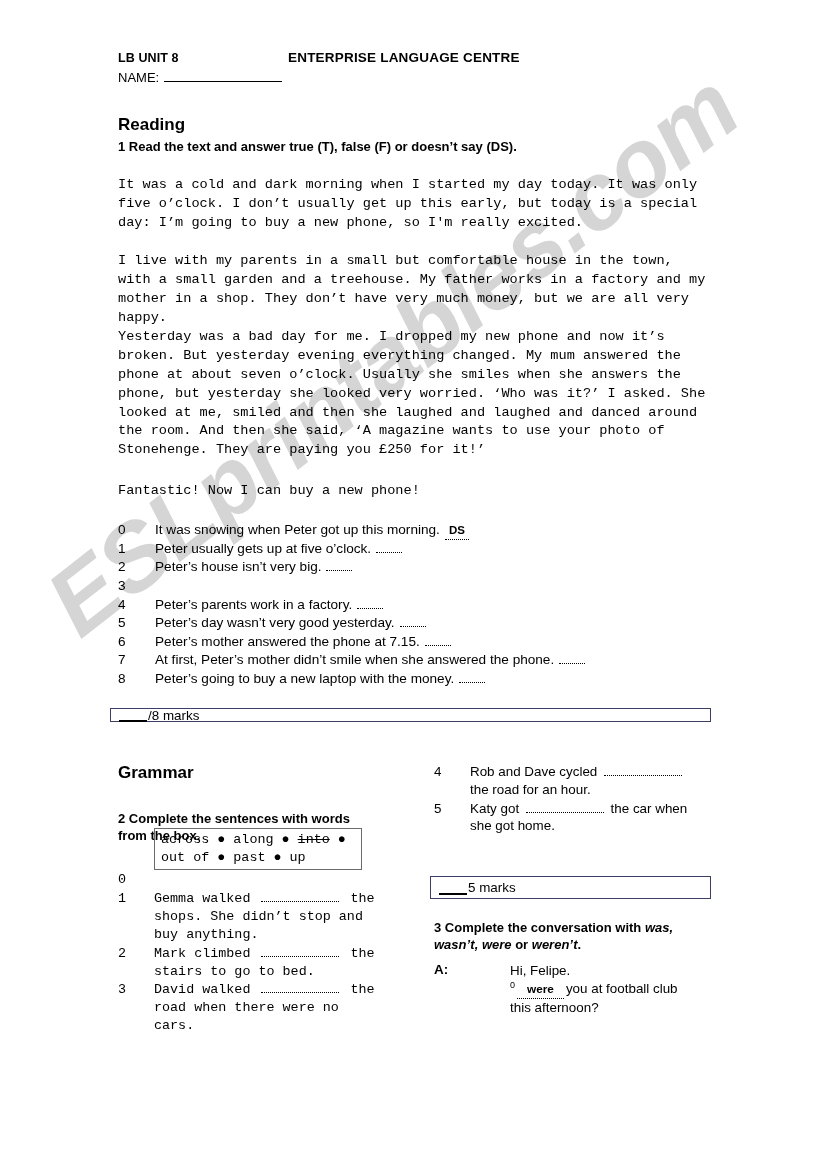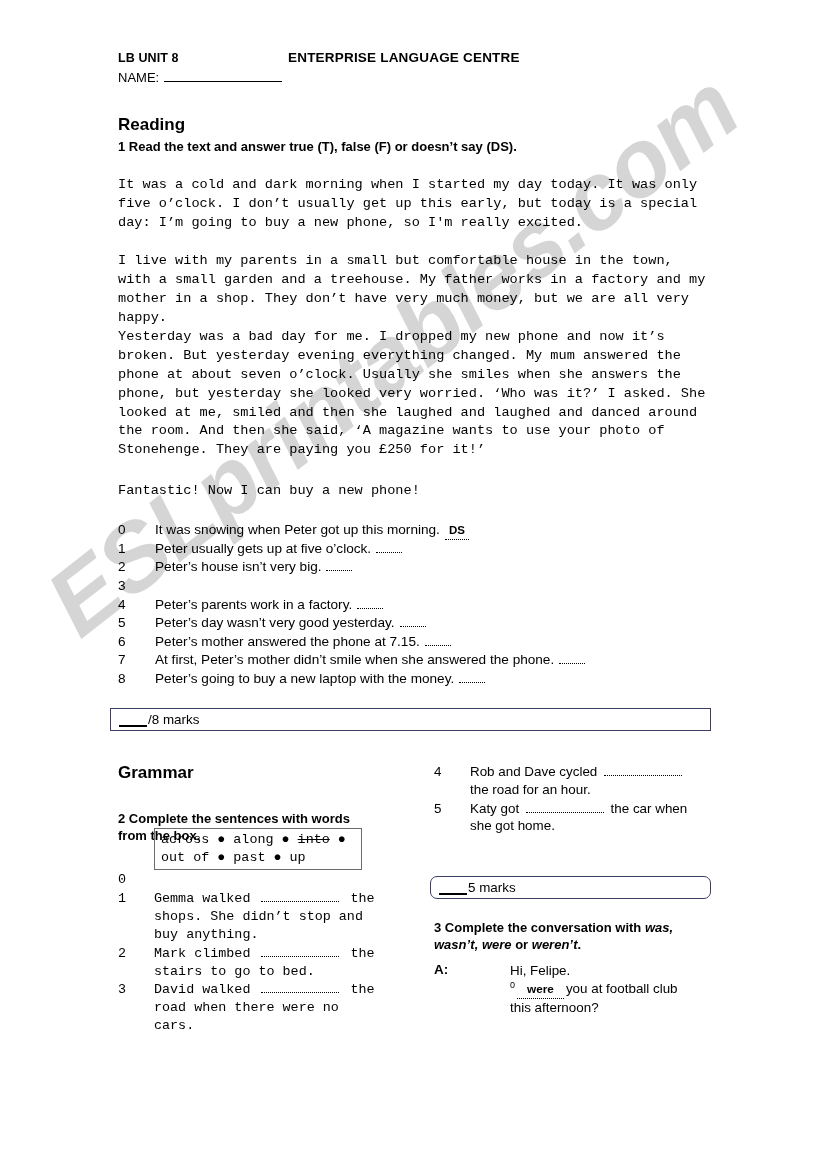--- a/index.html
+++ b/index.html
@@ -161,30 +161,29 @@
     background: transparent;
     font-size: 13.4px;
     box-sizing: border-box;
     display: flex;
     align-items: center;
   }
   #marks-reading {
     left: 110px;
     top: 708px;
     width: 601px;
-    height: 23px;
+    height: 14px;
     padding-left: 8px;
   }
   #marks-grammar2 {
     left: 430px;
     top: 876px;
     width: 281px;
     height: 23px;
     padding-left: 8px;
-    border-radius: 7px;
   }
   .marks-fill {
     display: inline-block;
     width: 28px;
     border-bottom: 2px solid #000;
     height: 12px;
     margin-right: 1px;
   }
 
   

